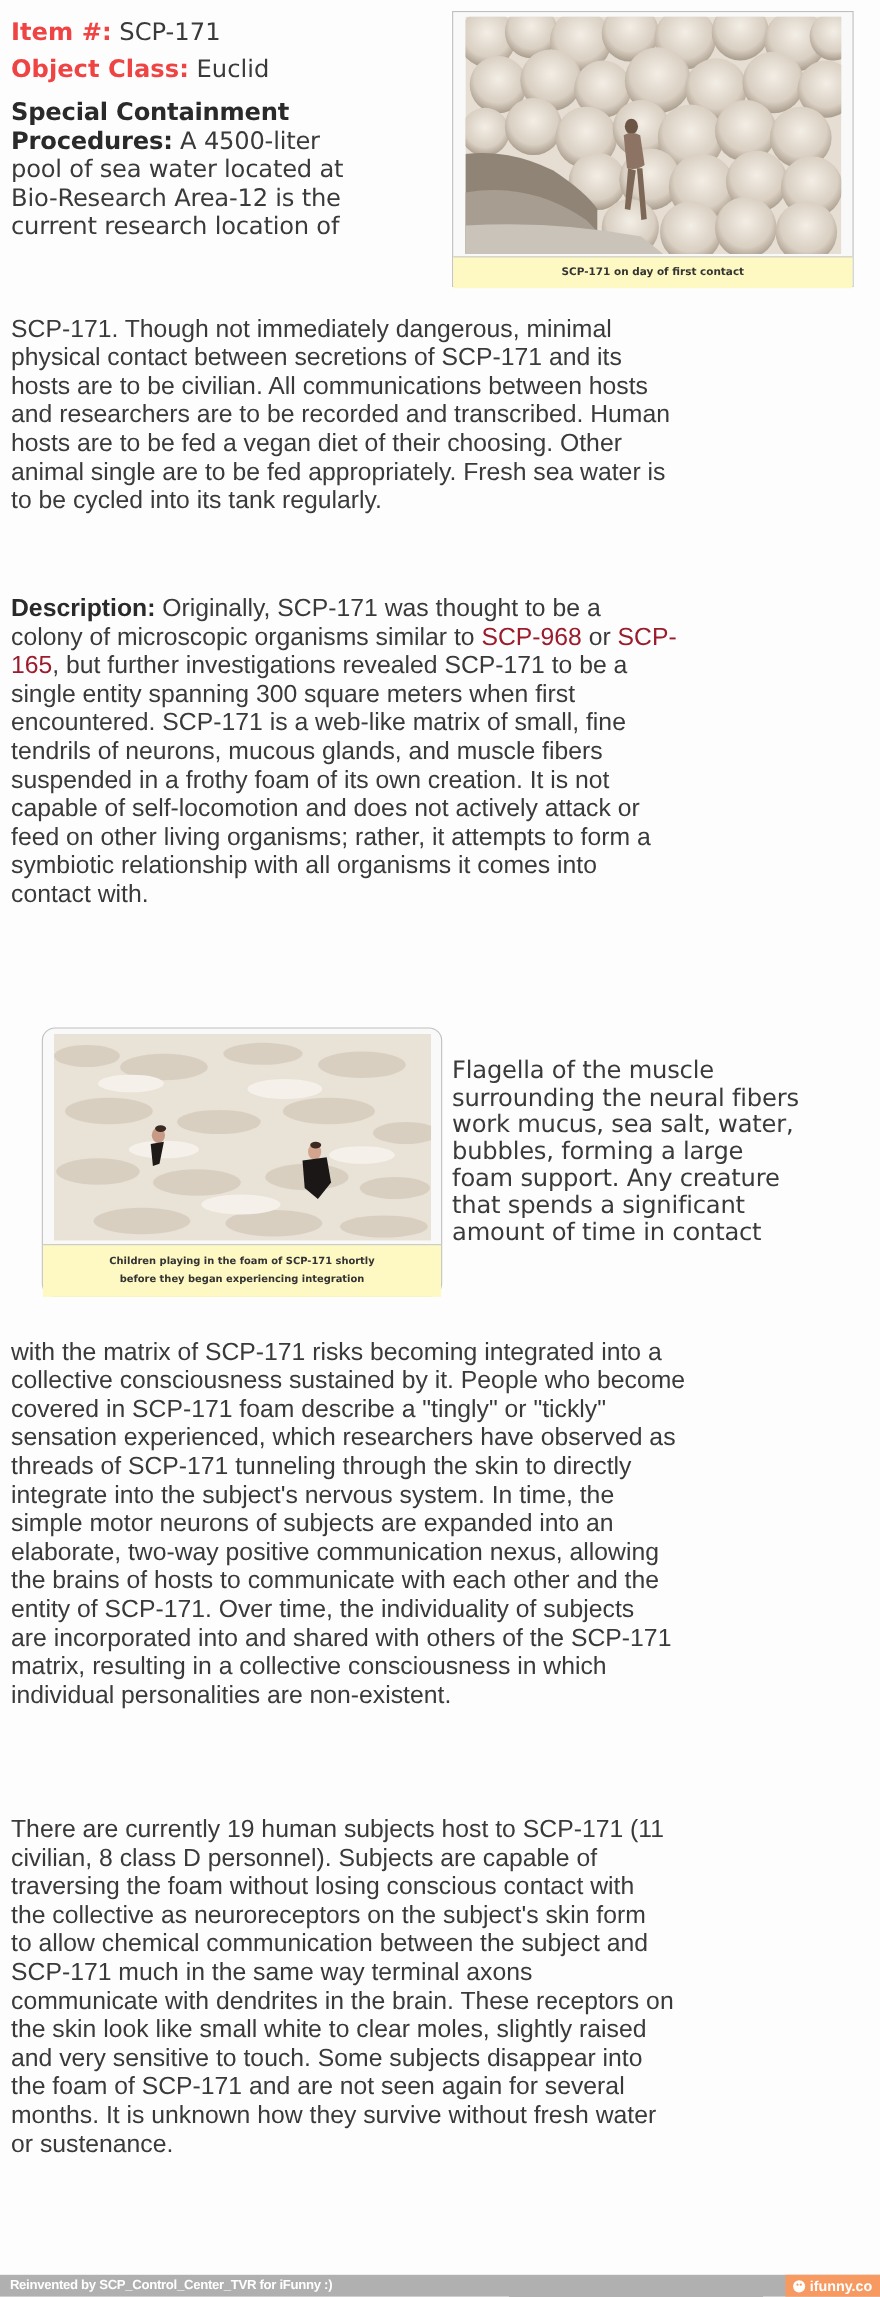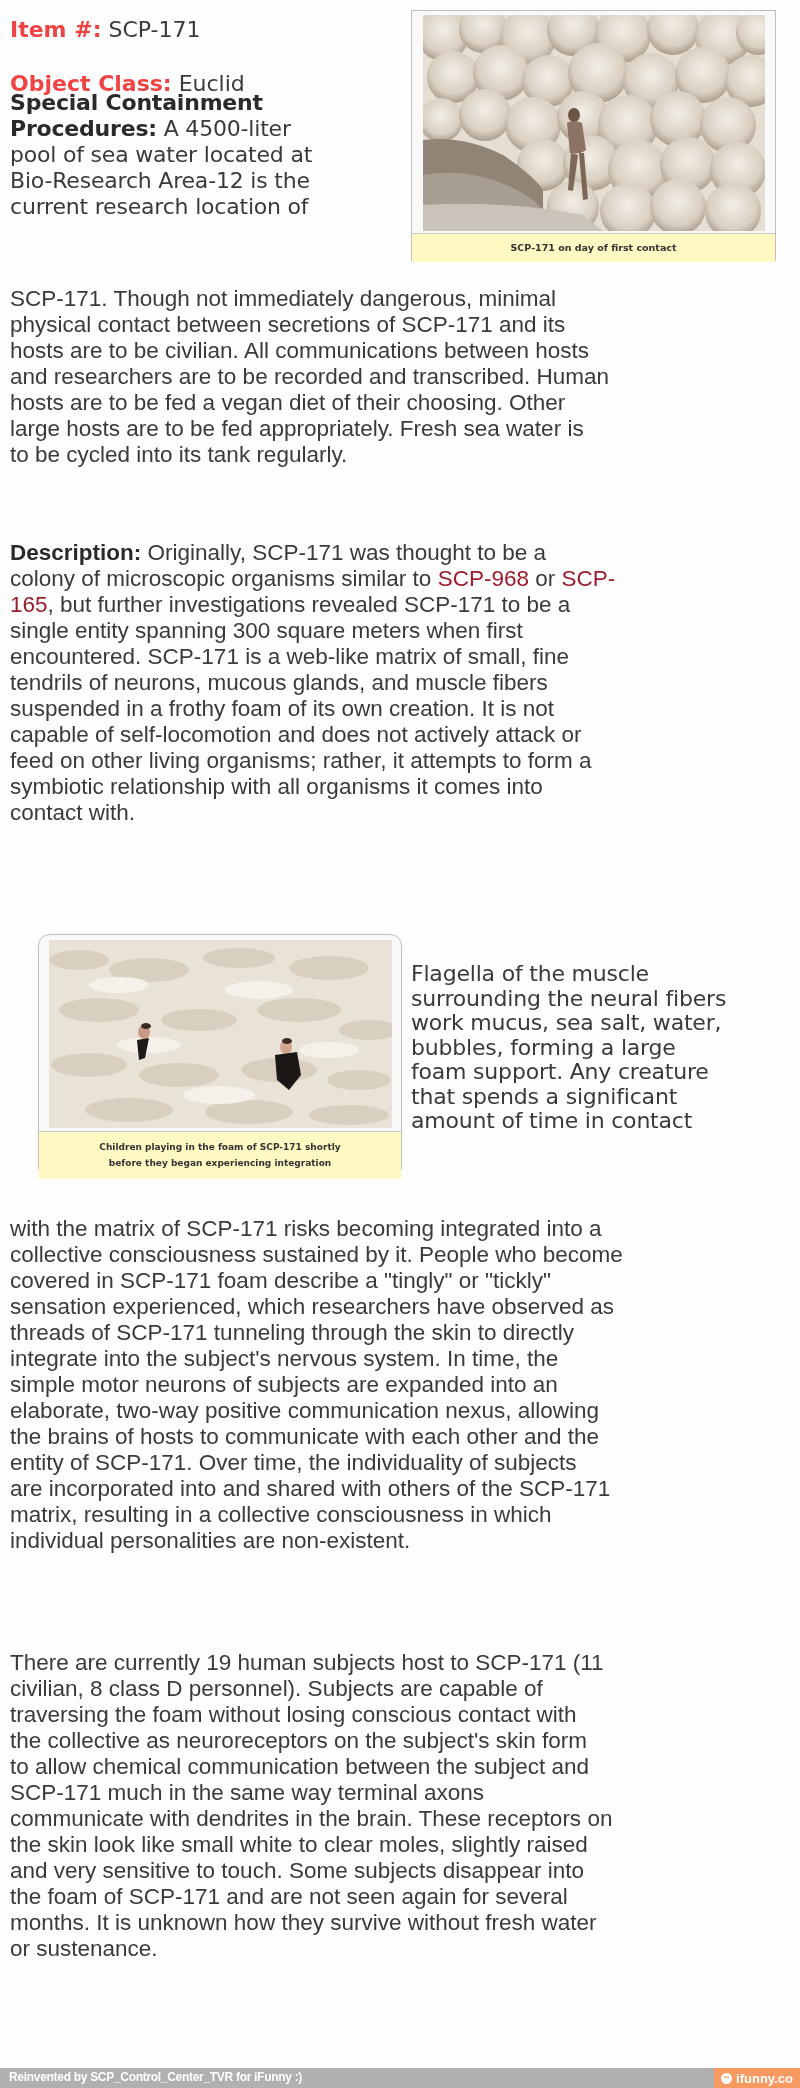--- a/index.html
+++ b/index.html
@@ -66,39 +66,39 @@
   </style>
 </head>
 <body>
 
 <div class="page">
 
   <div class="meta" style="top:16px;">
     <b>Item #:</b>
     <span>SCP-171</span>
   </div>
-  <div class="meta" style="top:50px;margin-top:20px;">
+  <div class="meta" style="top:50px;">
     <b>Object Class:</b>
     <span>Euclid</span>
   </div>
 
   <div class="para" style="top:90px; font-size:22px;">
     <div><b>Special Containment</b></div>
     <div><b>Procedures:</b><span> A 4500-liter</span></div>
     <div>pool of sea water located at</div>
     <div>Bio-Research Area-12 is the</div>
     <div>current research location of</div>
   </div>
   <div class="para" style="top:286px; font-family:'Liberation Sans',sans-serif; font-size:22.5px; letter-spacing:0;">
     <div>SCP-171. Though not immediately dangerous, minimal</div>
     <div>physical contact between secretions of SCP-171 and its</div>
     <div>hosts are to be civilian. All communications between hosts</div>
     <div>and researchers are to be recorded and transcribed. Human</div>
     <div>hosts are to be fed a vegan diet of their choosing. Other</div>
-    <div>large hosts are to be fed appropriately. Fresh sea water is</div>
+    <div>animal single are to be fed appropriately. Fresh sea water is</div>
     <div>to be cycled into its tank regularly.</div>
   </div>
 
   <div class="figure" style="left:411px; top:10px; width:365px; height:251px;">
     <div class="photo" style="left:11px; top:4px; width:342px; height:216px;">
       <svg width="342" height="216" viewBox="0 0 342 216">
         <defs>
           <radialGradient id="fb" cx="50%" cy="40%" r="60%">
             <stop offset="0%" stop-color="#f3eee6"></stop>
             <stop offset="70%" stop-color="#d9cfc2"></stop>

